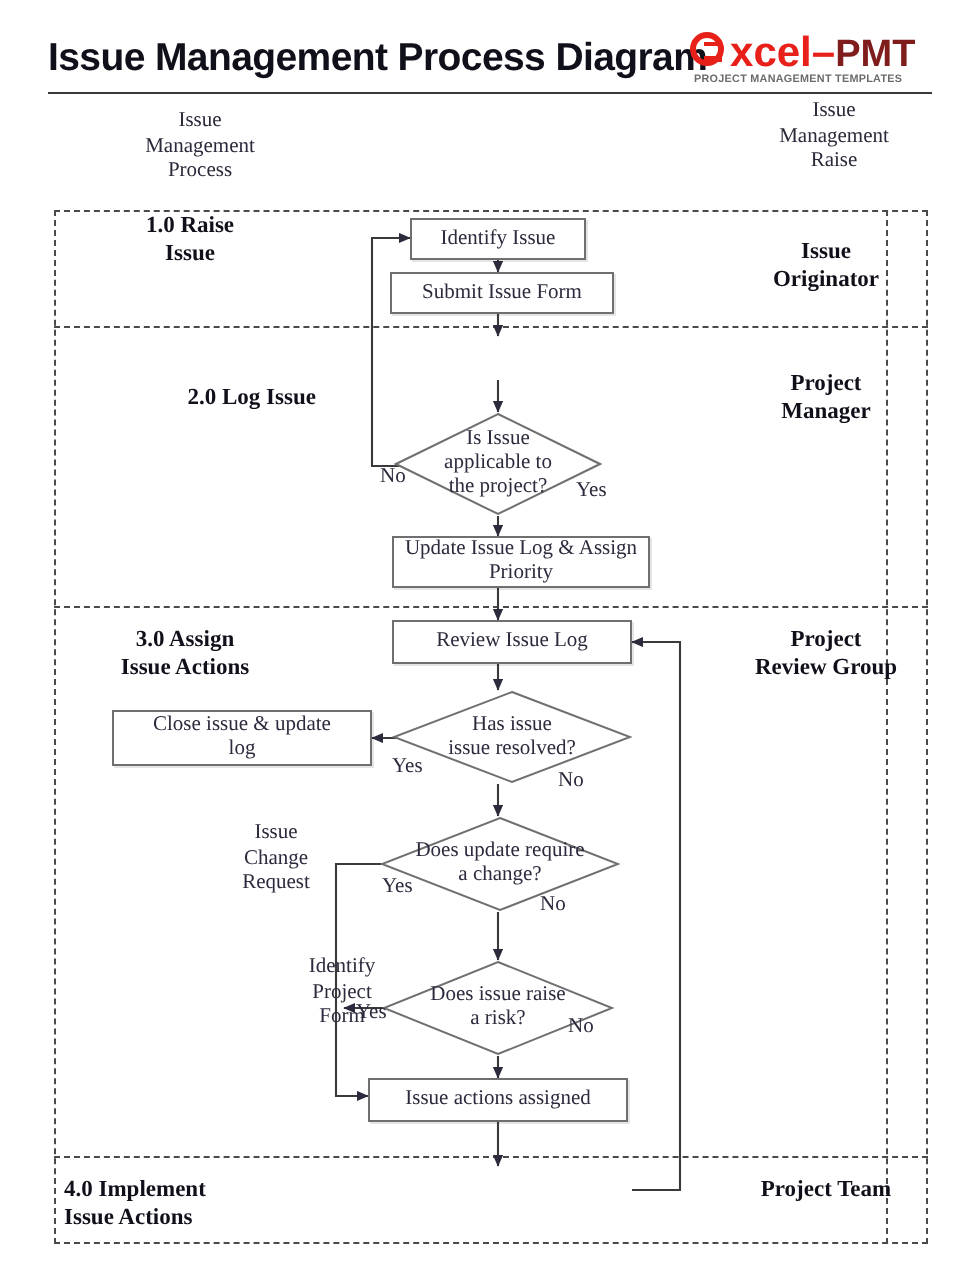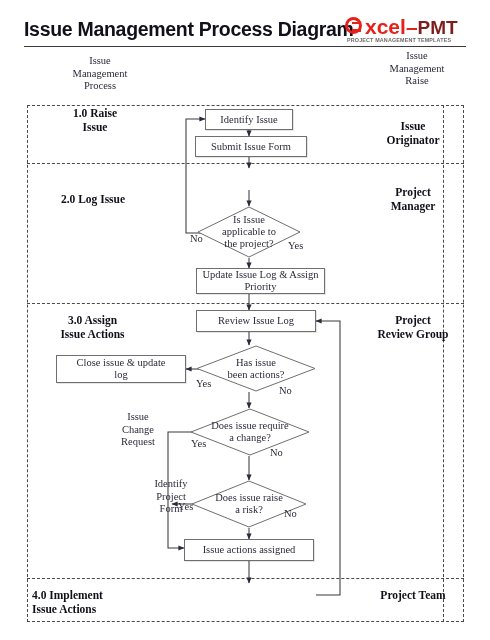--- a/index.html
+++ b/index.html
@@ -143,21 +143,21 @@
   <div id="frame"></div>
   <div class="lane-div" id="lane-div-1"></div>
   <div class="lane-div" id="lane-div-2"></div>
   <div class="lane-div" id="lane-div-3"></div>
   <div class="vrule" id="vrule-right"></div>
 
   <div class="lane-label" style="left:35px;top:107px;width:120px;">
     <div>1.0 Raise</div>
     <div>Issue</div>
   </div>
-  <div class="lane-label" style="left:28px;top:193px;width:130px;text-align:center;font-family:Liberation Serif, serif;">
+  <div class="lane-label" style="left:28px;top:193px;width:130px;text-align:right;font-family:Liberation Serif, serif;">
     <div>2.0 Log Issue</div>
   </div>
   <div class="lane-label" style="left:30px;top:314px;width:125px;">
     <div>3.0 Assign</div>
     <div>Issue Actions</div>
   </div>
   <div class="lane-label" style="left:32px;top:589px;width:130px;text-align:left;">
     <div>4.0 Implement</div>
     <div>Issue Actions</div>
   </div>
@@ -247,41 +247,41 @@
 
   <div class="node" style="left:196px;top:310px;width:120px;height:22px;">Review Issue Log</div>
 
   <div class="diamond-wrap" style="left:196px;top:345px;width:120px;height:47px;">
     <svg class="diamond-shape" width="120" height="47" viewBox="0 0 120 47">
       <polygon points="60,1 119,23.5 60,46 1,23.5" fill="#fff" stroke="#6f6f6f" stroke-width="1"></polygon>
     </svg>
     <div class="diamond-text">
       <div>
         <div>Has issue</div>
-        <div>been actions?</div>
+        <div>issue resolved?</div>
       </div>
     </div>
   </div>
   <div class="edge-label" style="left:196px;top:378px;">Yes</div>
   <div class="edge-label" style="left:279px;top:385px;">No</div>
 
   <div class="node" style="left:56px;top:355px;width:130px;height:28px;">
     <div>
       <div>Close issue &amp; update</div>
       <div>log</div>
     </div>
   </div>
 
   <div class="diamond-wrap" style="left:190px;top:408px;width:120px;height:48px;">
     <svg class="diamond-shape" width="120" height="48" viewBox="0 0 120 48">
       <polygon points="60,1 119,24 60,47 1,24" fill="#fff" stroke="#6f6f6f" stroke-width="1"></polygon>
     </svg>
     <div class="diamond-text">
       <div>
-        <div>Does issue require</div>
+        <div>Does update require</div>
         <div>a change?</div>
       </div>
     </div>
   </div>
   <div class="edge-label" style="left:191px;top:438px;">Yes</div>
   <div class="edge-label" style="left:270px;top:447px;">No</div>
 
   <div class="side-note" style="left:108px;top:411px;width:60px;">
     <div>Issue</div>
     <div>Change</div>

